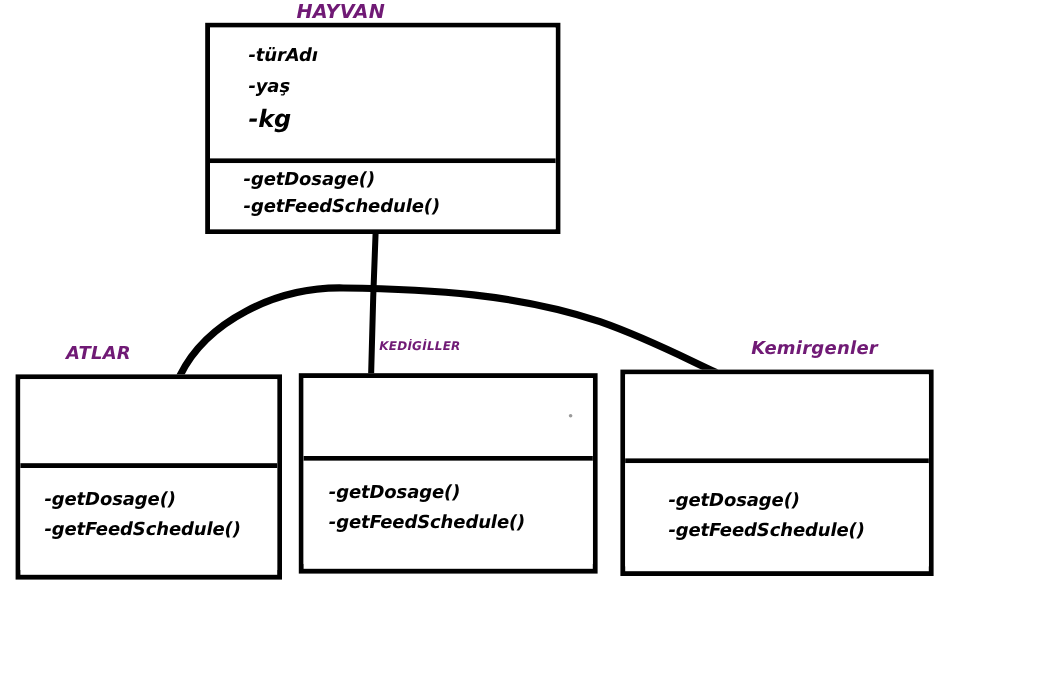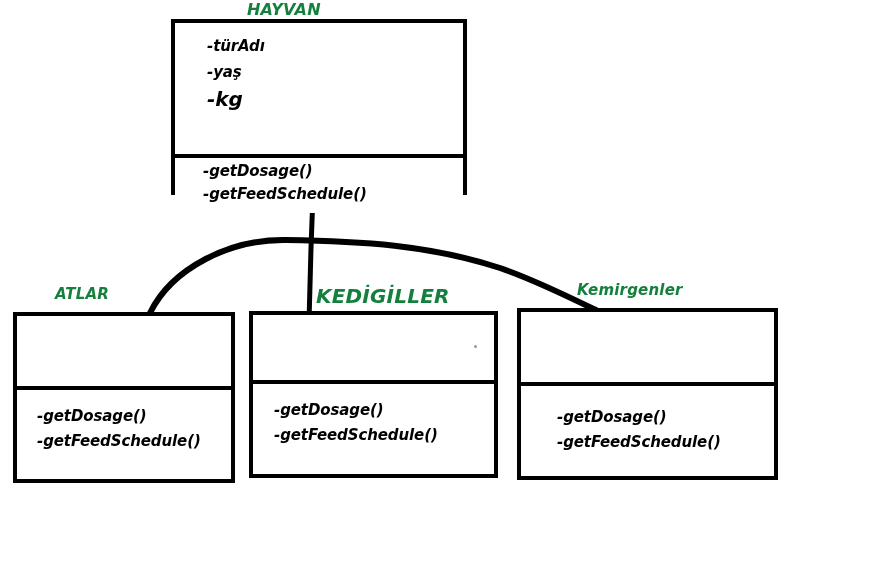--- a/index.html
+++ b/index.html
@@ -40,21 +40,21 @@
     color: #000000;
     letter-spacing: -0.1px;
   }
 
   
   .class-title {
     position: absolute;
     white-space: nowrap;
     font-style: italic;
     font-weight: bold;
-    color: #15803d;
+    color: #701a75;
     letter-spacing: 0.2px;
   }
 
   
   #connectors {
     position: absolute;
     left: 0;
     top: 0;
     width: 873px;
     height: 561px;
@@ -80,54 +80,54 @@
 
     <path d="M 150 313
              C 172 268, 230 239, 286 240
              C 360 241, 430 245, 500 268
              C 540 282, 572 299, 596 310" stroke="#000000" stroke-width="6" fill="none" stroke-linecap="round"></path>
   </svg>
 
   <div class="class-title" style="left:247px; top:0px; font-size:16px;">HAYVAN</div>
 
   <div class="class-box" style="left:171px; top:19px; width:296px; height:176px;">
-    <div class="compartment attrs" style="height:135px;">
+    <div class="compartment attrs" style="height:113px;">
       <div class="member" style="left:32px; top:14px; font-size:15px;">-türAdı</div>
       <div class="member" style="left:32px; top:40px; font-size:15px;font-style:italic;">-yaş</div>
       <div class="member" style="left:32px; top:64px; font-size:20px;">-kg</div>
     </div>
     <div class="compartment methods" style="height:55px;">
       <div class="member" style="left:28px; top:4px; font-size:15px;">-getDosage()</div>
       <div class="member" style="left:28px; top:27px; font-size:15px;">-getFeedSchedule()</div>
     </div>
   </div>
 
   <div class="class-title" style="left:55px; top:285px; font-size:15px;">ATLAR</div>
 
   <div class="class-box" style="left:13px; top:312px; width:222px; height:171px;">
     <div class="compartment attrs" style="height:74px;"></div>
     <div class="compartment methods" style="height:85px;">
       <div class="member" style="left:20px; top:17px; font-size:15px;">-getDosage()</div>
       <div class="member" style="left:20px; top:42px; font-size:15px;">-getFeedSchedule()</div>
     </div>
   </div>
 
-  <div class="class-title" style="left:316px; top:284px; font-size:20px;text-align:center;">KEDİGİLLER</div>
+  <div class="class-title" style="left:316px; top:284px; font-size:10px;text-align:center;">KEDİGİLLER</div>
 
   <div class="class-box" style="left:249px; top:311px; width:249px; height:167px;">
     <div class="compartment attrs" style="height:69px;">
       <div class="stray-dot" style="left:221px; top:30px;"></div>
     </div>
     <div class="compartment methods" style="height:86px;">
       <div class="member" style="left:21px; top:17px; font-size:15px;">-getDosage()</div>
       <div class="member" style="left:21px; top:42px; font-size:15px;">-getFeedSchedule()</div>
     </div>
   </div>
 
-  <div class="class-title" style="left:577px; top:281px; font-size:15px;">Kemirgenler</div>
+  <div class="class-title" style="left:626px; top:281px; font-size:15px;">Kemirgenler</div>
 
   <div class="class-box" style="left:517px; top:308px; width:261px; height:172px;">
     <div class="compartment attrs" style="height:74px;"></div>
     <div class="compartment methods" style="height:86px;">
       <div class="member" style="left:36px; top:22px; font-size:15px;">-getDosage()</div>
       <div class="member" style="left:36px; top:47px; font-size:15px;">-getFeedSchedule()</div>
     </div>
   </div>
 
 </div>

